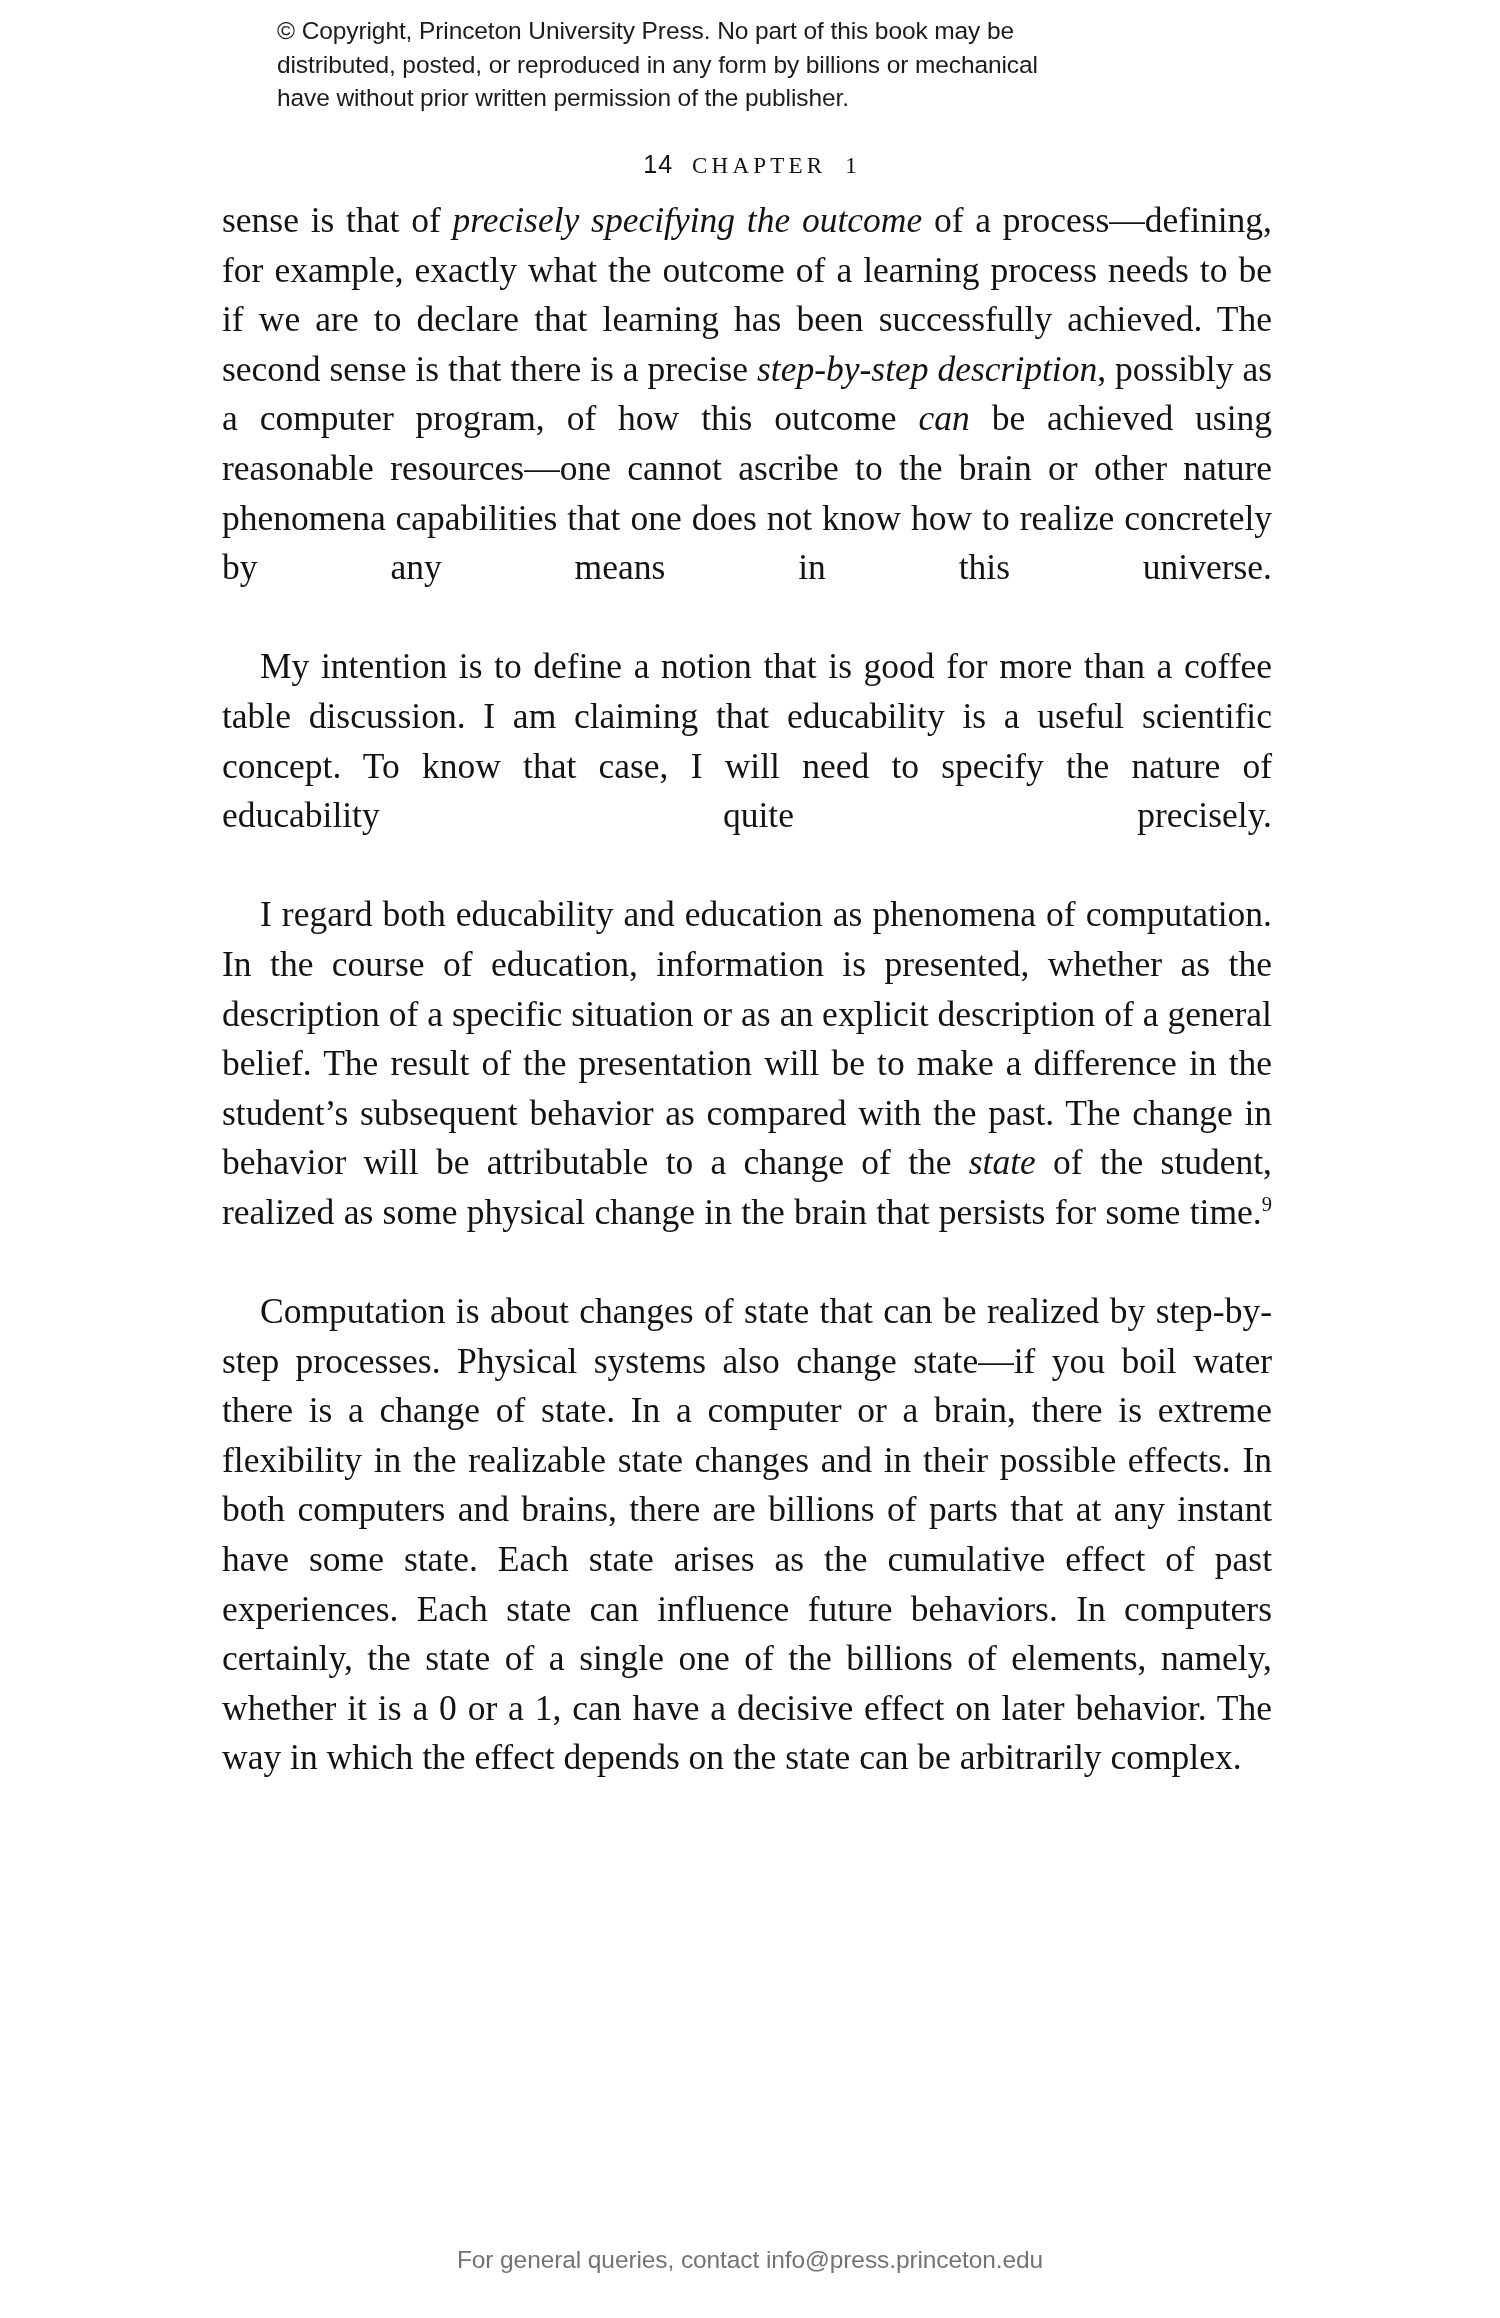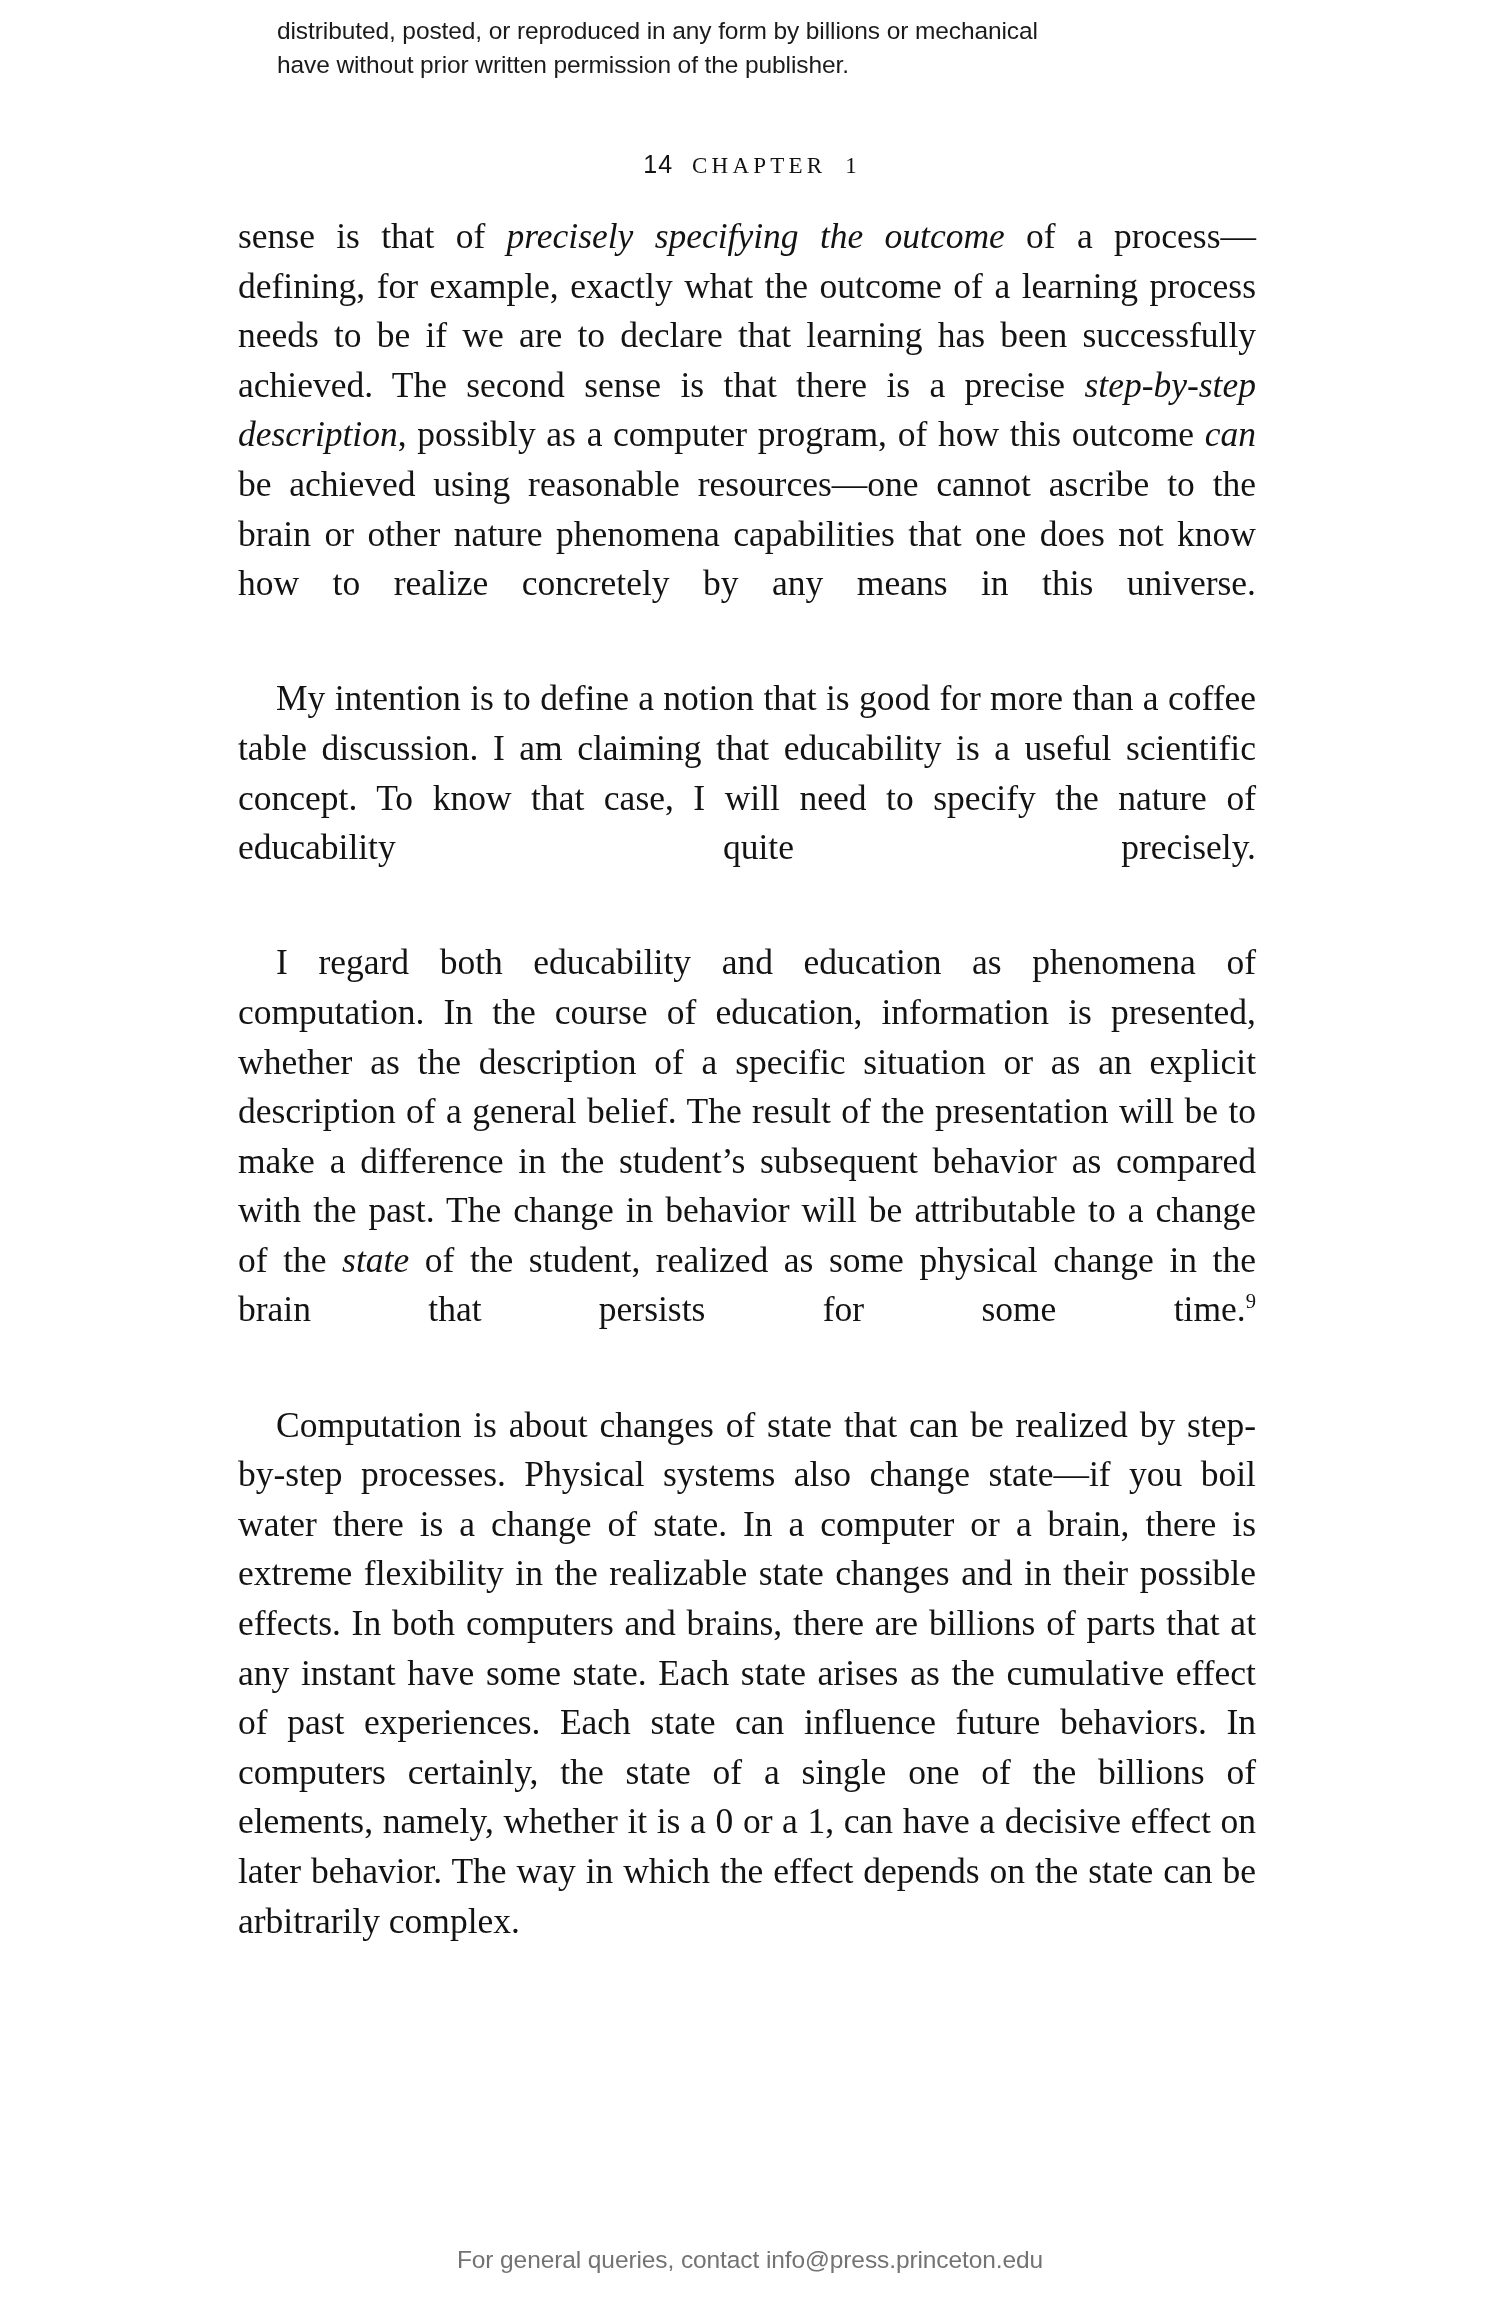--- a/index.html
+++ b/index.html
@@ -73,21 +73,21 @@
     top: 196px;
     width: 1050px;
     font-size: 35.5px;
     line-height: 49.6px;
     text-align: justify;
     text-justify: inter-word;
     color: #131313;
     -webkit-font-smoothing: antialiased;
   }
   .body-text p {
-    margin: 16px;
+    margin: 0;
     text-indent: 0;
   }
   .body-text p.indent {
     text-indent: 38px;
   }
   
   .body-text p::after {
     content: "";
     display: inline-block;
     width: 100%;
@@ -116,20 +116,21 @@
     color: #737373;
     letter-spacing: -0.1px;
   }
 </style>
 </head>
 <body>
 
 <div class="page">
 
   <div class="copyright-notice">
+    <span class="cline">© Copyright, Princeton University Press. No part of this book may be</span>
     <span class="cline">distributed, posted, or reproduced in any form by billions or mechanical</span>
     <span class="cline">have without prior written permission of the publisher.</span>
   </div>
 
   <div class="running-head">
     <span class="folio">14</span><span class="rh-title">CHAPTER</span><span class="rh-title rh-num">1</span>
   </div>
 
   <div class="body-text">
     <div id="paragraphs-host">

